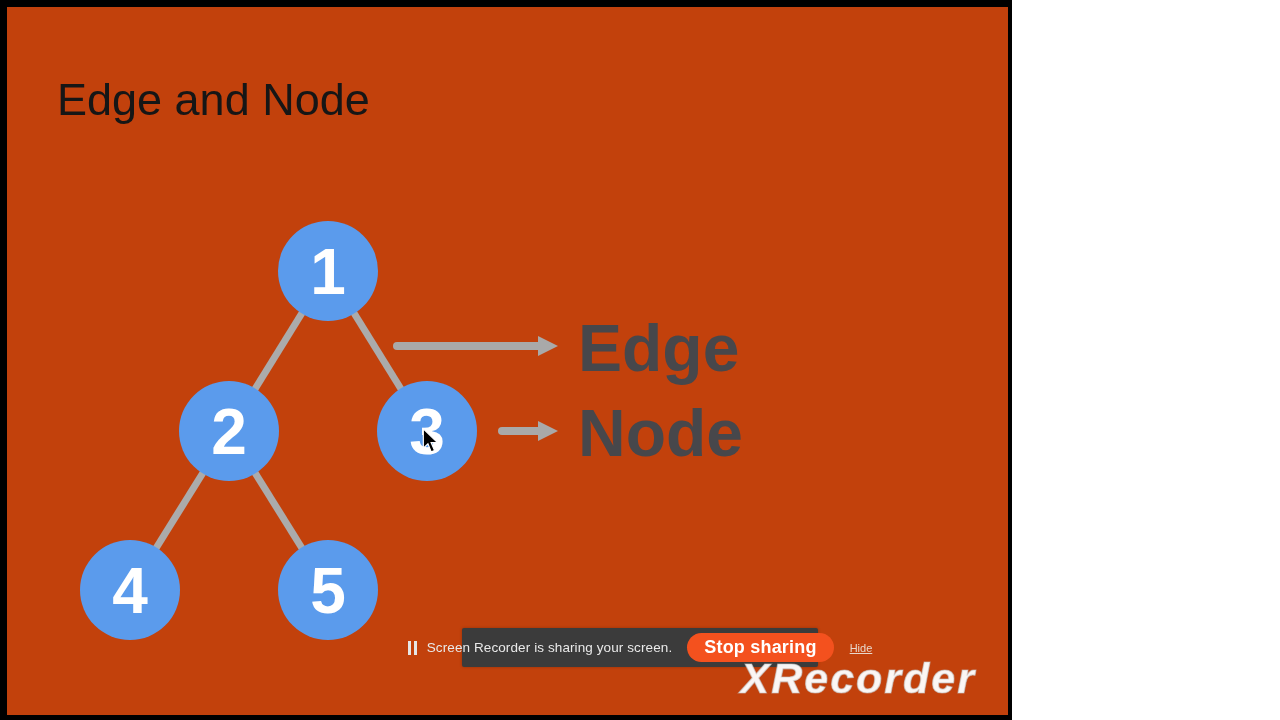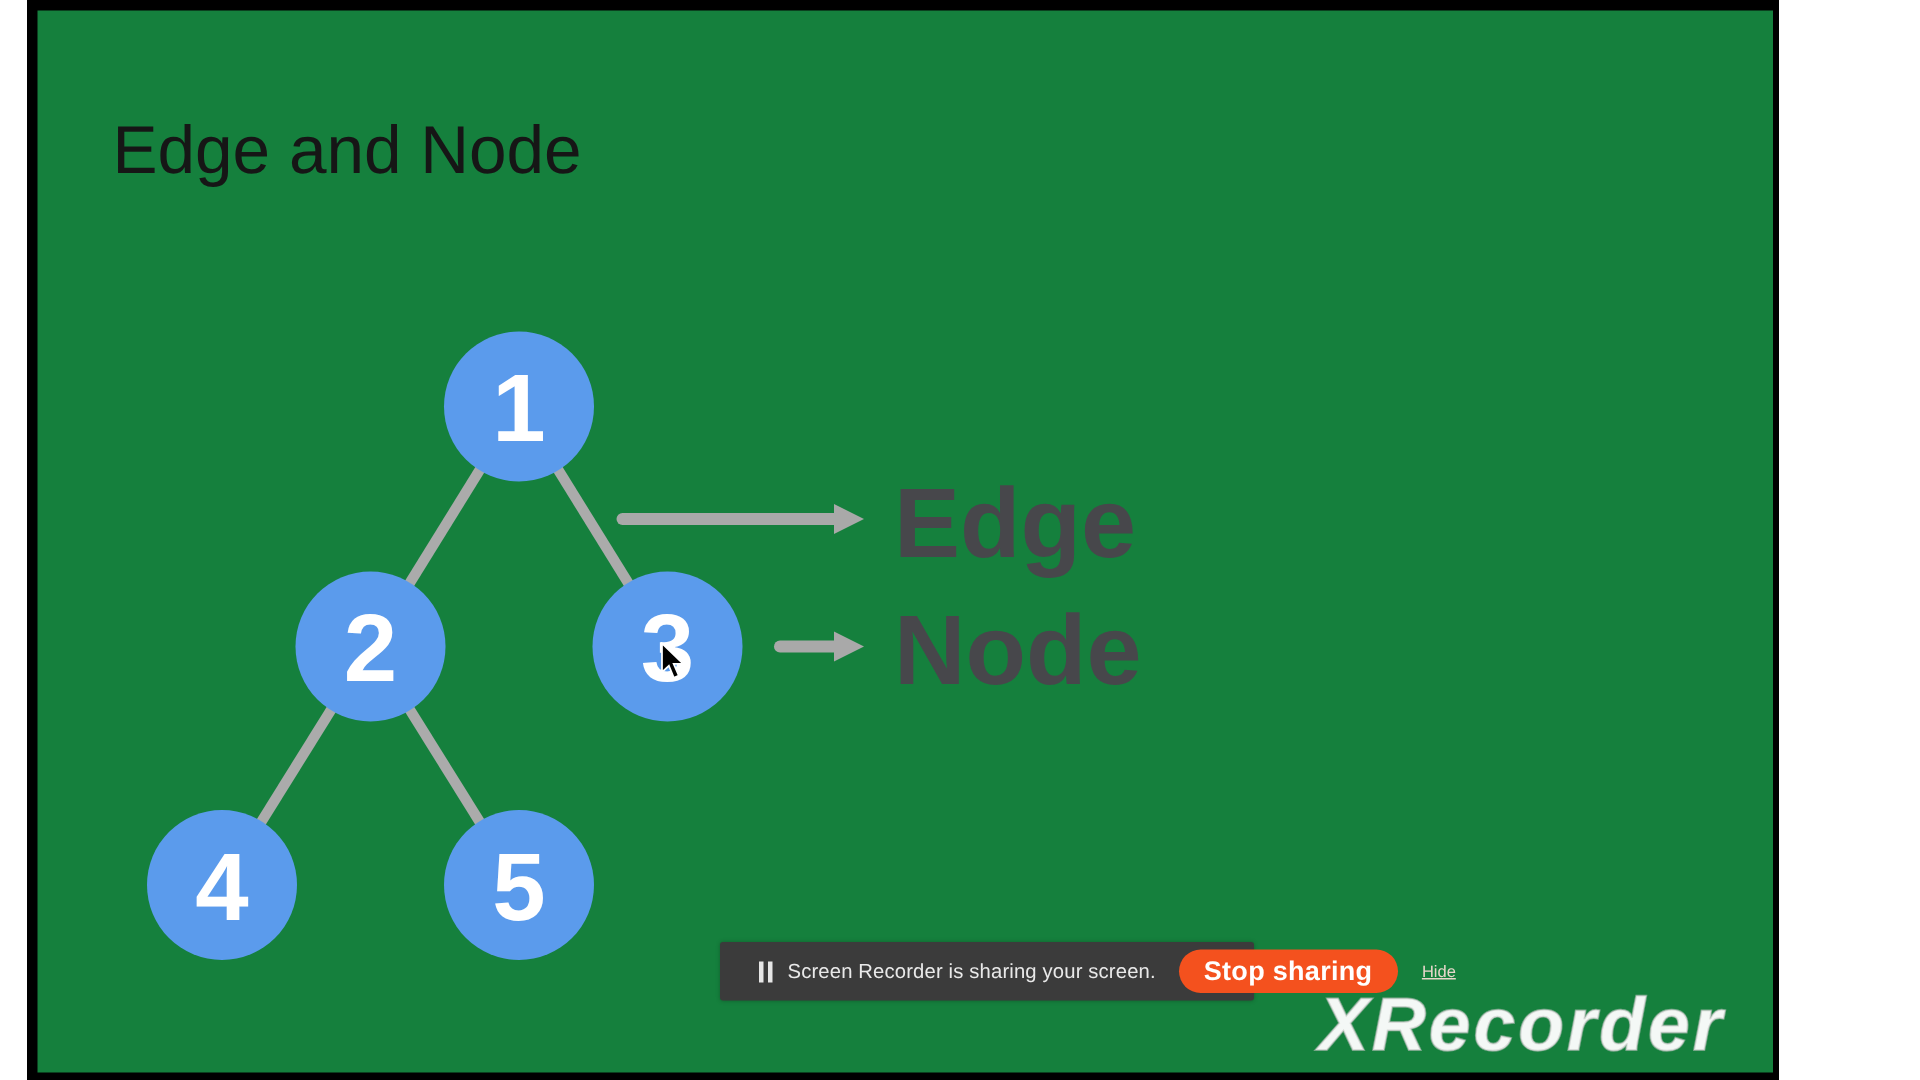--- a/index.html
+++ b/index.html
@@ -4,23 +4,22 @@
 <style>
   html, body {
     margin: 0; padding: 0;
     width: 1280px; height: 720px;
     overflow: hidden;
     background: #ffffff;
     font-family: "Liberation Sans", sans-serif;
   }
   .stage {
     position: relative;
-    width: 1168px; height: 720px;
-    background: #15803d;
-    margin-left: 18px;
+    width: 1012px; height: 720px;
+    background: #c2410c;
   }
   
   .letterbox { position: absolute; background: #000; z-index: 30; }
   .letterbox.top    { left: 0; top: 0; width: 100%; height: 7px; }
   .letterbox.bottom { left: 0; bottom: 0; width: 100%; height: 5px; }
   .letterbox.left   { left: 0; top: 0; width: 7px; height: 100%; }
   .letterbox.right  { right: 0; top: 0; width: 4px; height: 100%; }
 
   .slide-title {
     position: absolute;
@@ -57,24 +56,25 @@
     z-index: 20;
   }
 
   .share-bar {
     position: absolute;
     left: 462px; top: 628px;
     width: 356px; height: 39px;
     box-sizing: border-box;
     display: flex;
     align-items: center;
-    padding: 0 26px;
+    padding: 0 1px;
     border-radius: 2px;
     z-index: 25;
     box-shadow: 0 0 3px rgba(0,0,0,0.25);
+    justify-content: center;
   }
   .pause-icon { display: inline-flex; gap: 3px; margin-right: 10px; }
   .pause-icon i {
     display: block;
     width: 3px; height: 14px;
     background: #e6e6e6;
   }
   .share-msg {
     font-size: 13.5px;
     letter-spacing: 0.1px;
@@ -98,21 +98,21 @@
     margin-left: 16px;
     font-size: 11px;
     text-decoration: underline;
     cursor: pointer;
     white-space: nowrap;
   }
 
   .watermark {
     position: absolute;
     right: 36px; top: 654px;
-    font-size: 50px;
+    font-size: 43px;
     font-weight: bold;
     font-style: italic;
     letter-spacing: 2px;
     color: rgba(255,255,255,0.92);
     -webkit-text-stroke: 1.2px rgba(195,195,195,0.55);
     text-shadow: 0 0 1px rgba(210,210,210,0.5);
     z-index: 28;
   }
 </style>
 </head>

